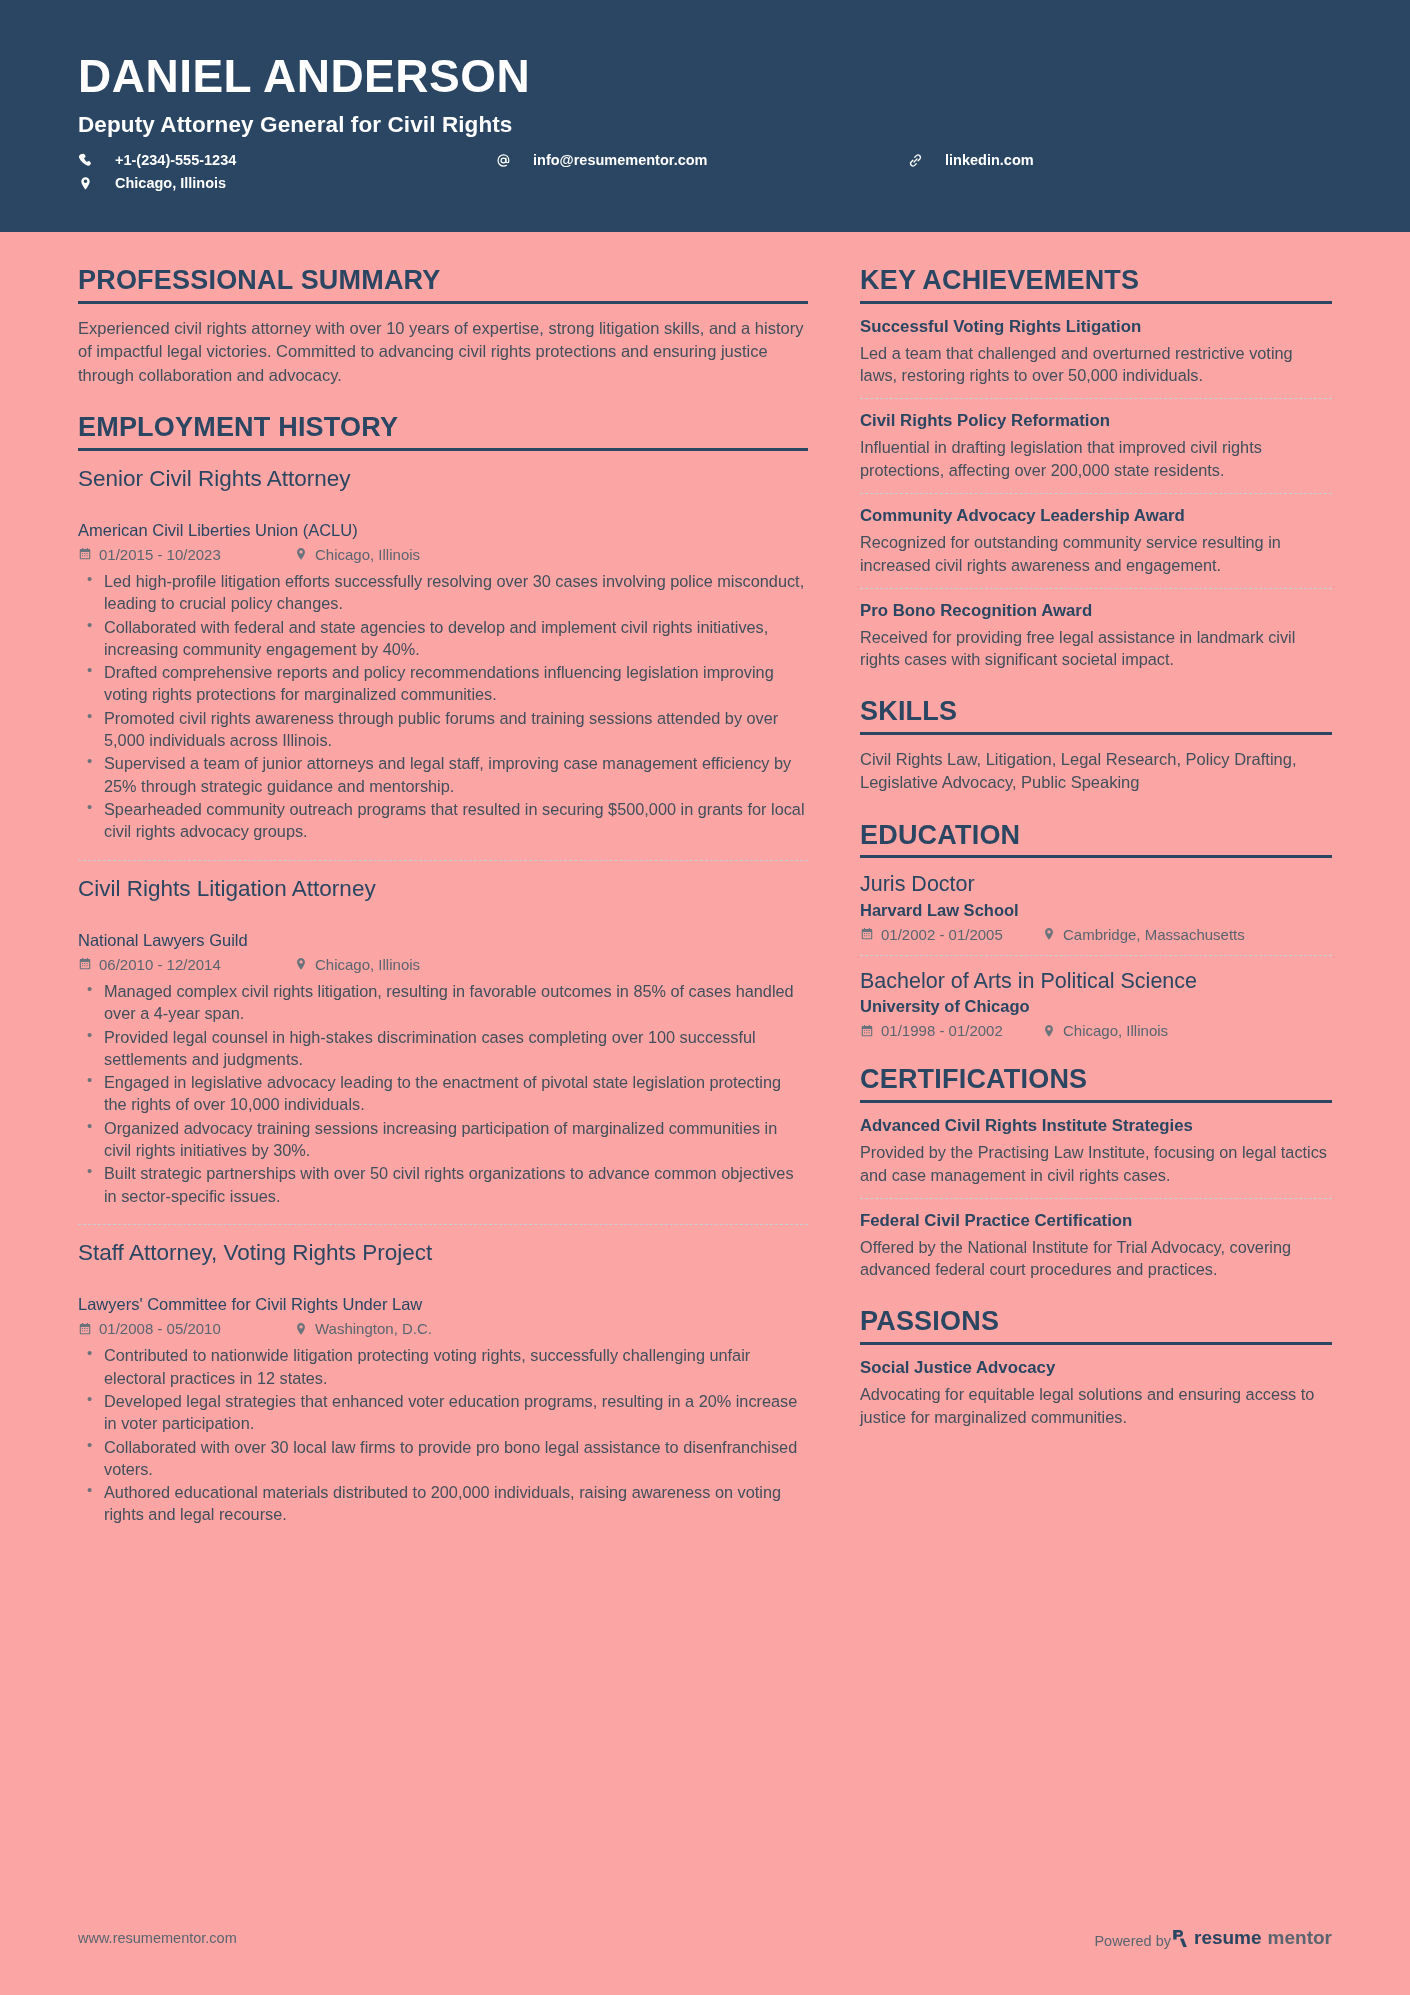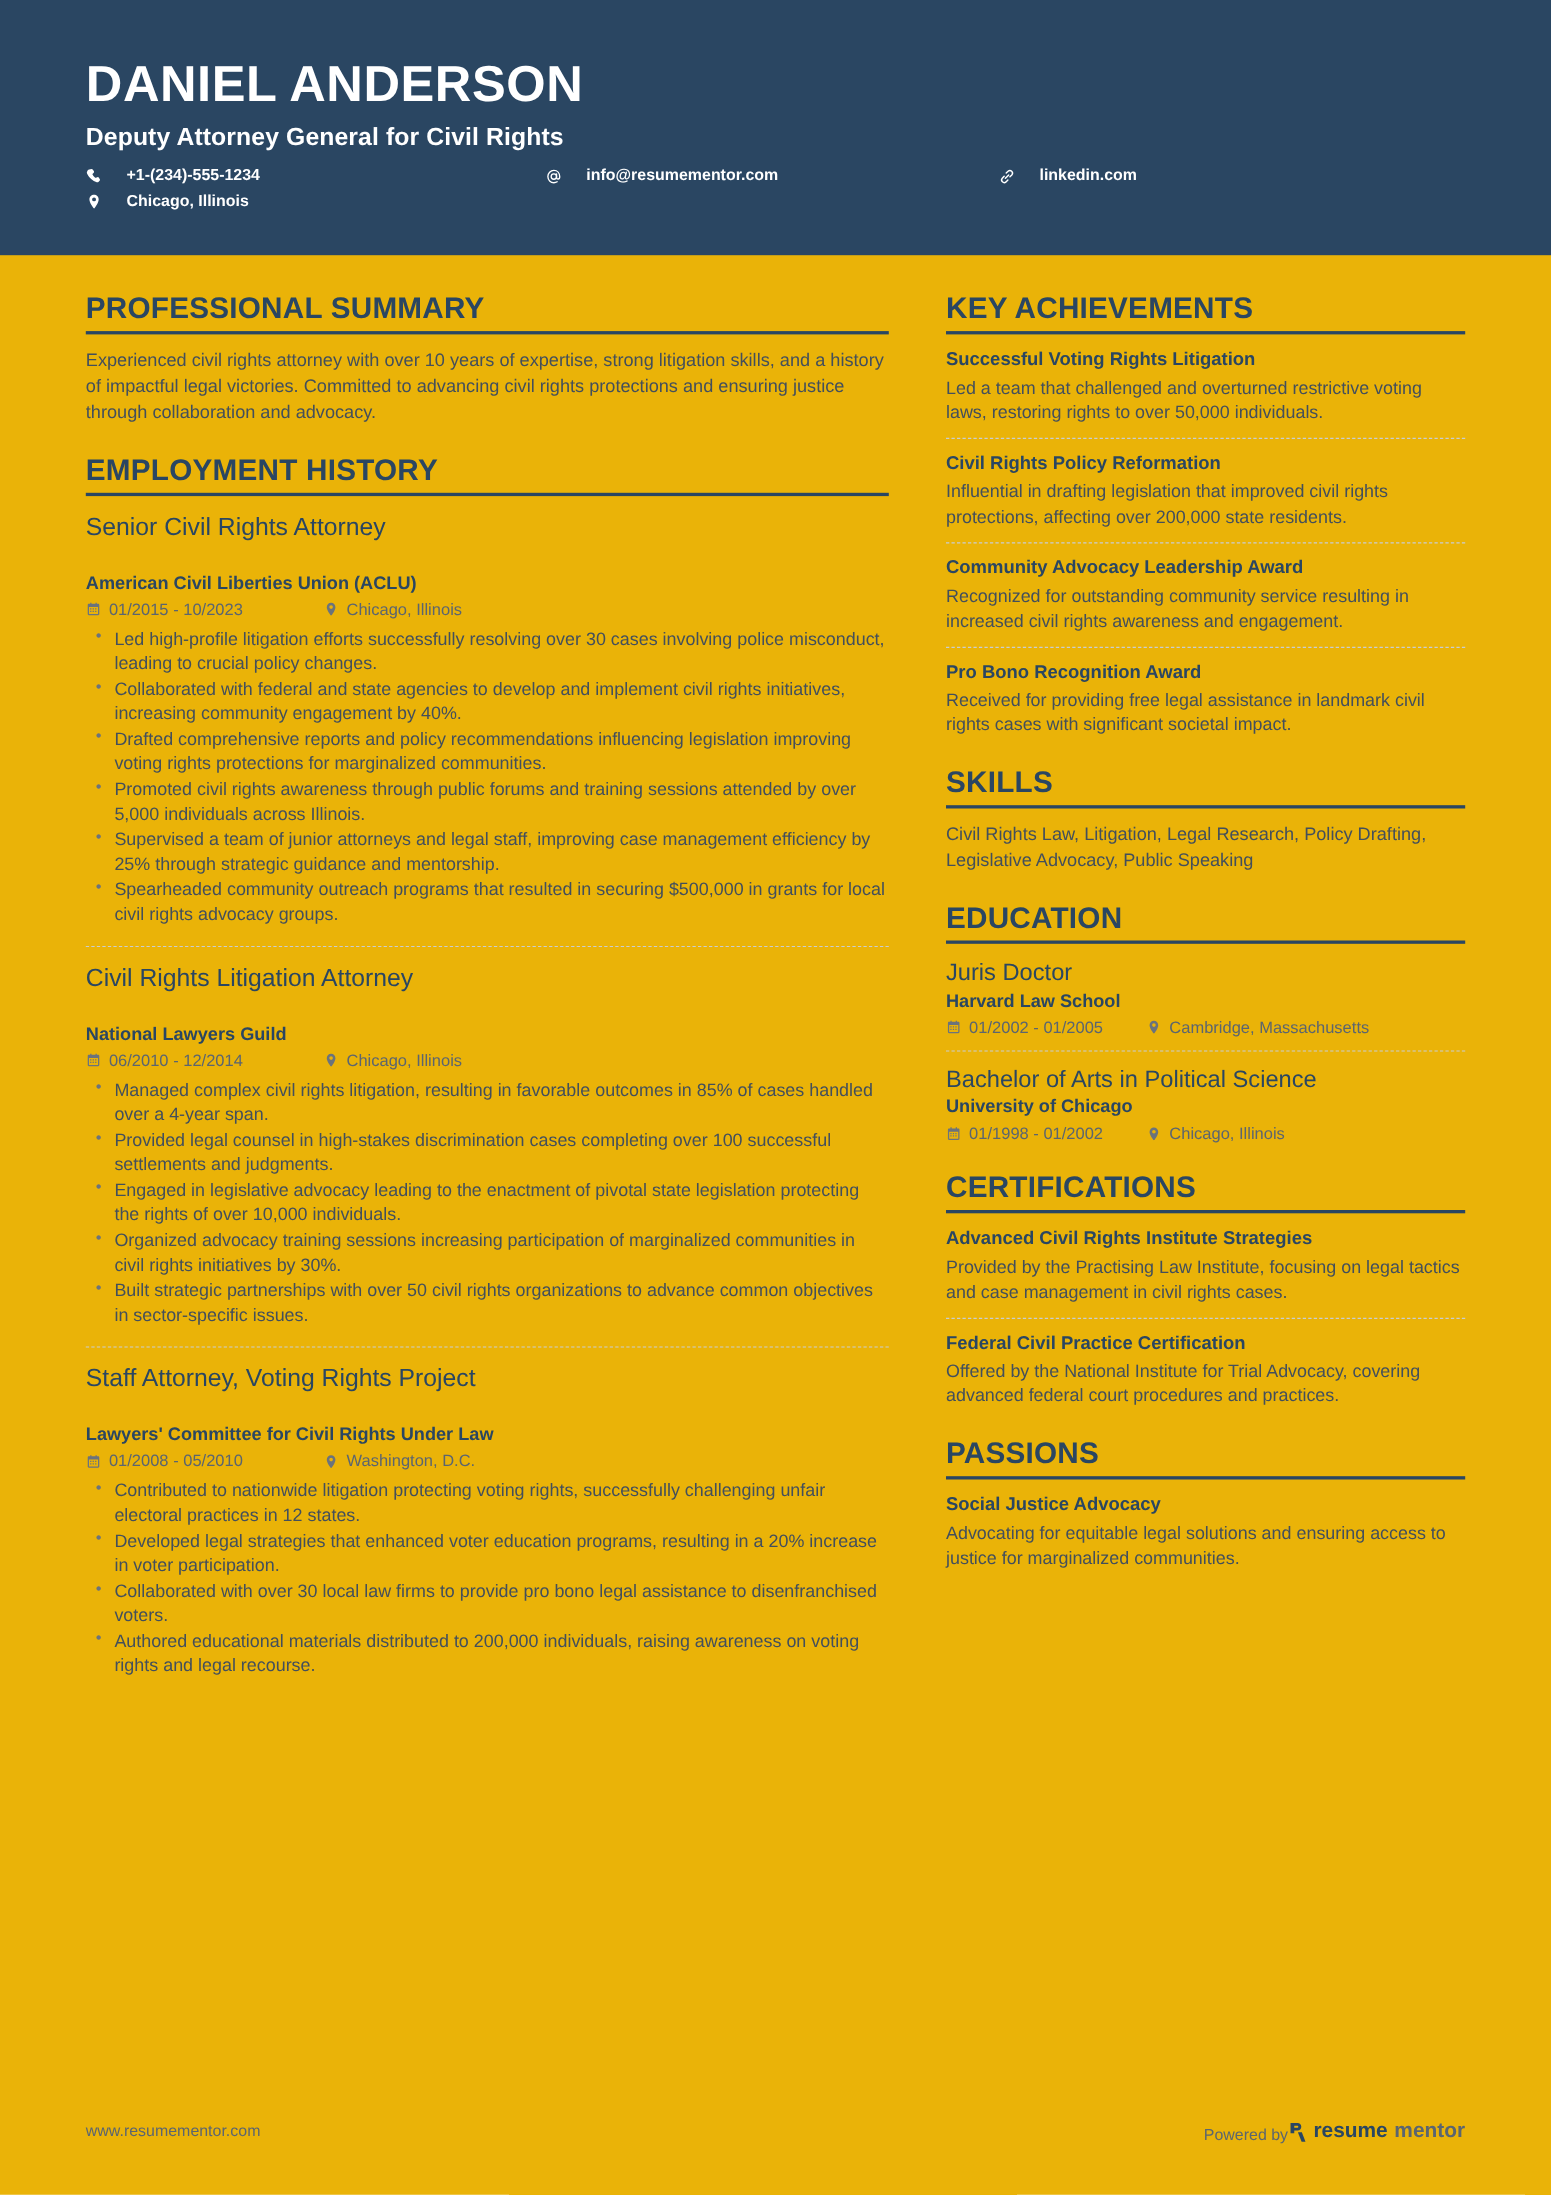--- a/index.html
+++ b/index.html
@@ -10,21 +10,21 @@
     background: #ffffff;
     font-family: "Liberation Sans", sans-serif;
     color: #2d3e50;
     position: relative;
     overflow: hidden;
   }
 
   .page {
     width: 1410px;
     height: 1995px;
-    background: #eab308;
+    background: #fca5a5;
     position: relative;
     display: flex;
     flex-direction: column;
   }
 
   
   .header {
     background: #284károl;
     background: #28415c;
     background: #2a4660;
@@ -136,21 +136,21 @@
   .job-role {
     font-size: 22.5px;
     font-weight: 400;
     color: #2A4662;
     line-height: 1.3;
     margin-bottom: 3px;
   }
 
   .job-company {
     font-size: 16.5px;
-    font-weight: 700;
+    font-weight: 400;
     color: #2A4662;
     margin-bottom: 6px;
     margin-top: 28px;
   }
 
   .job-meta {
     display: flex;
     align-items: center;
     font-size: 15px;
     color: #5b6570;

